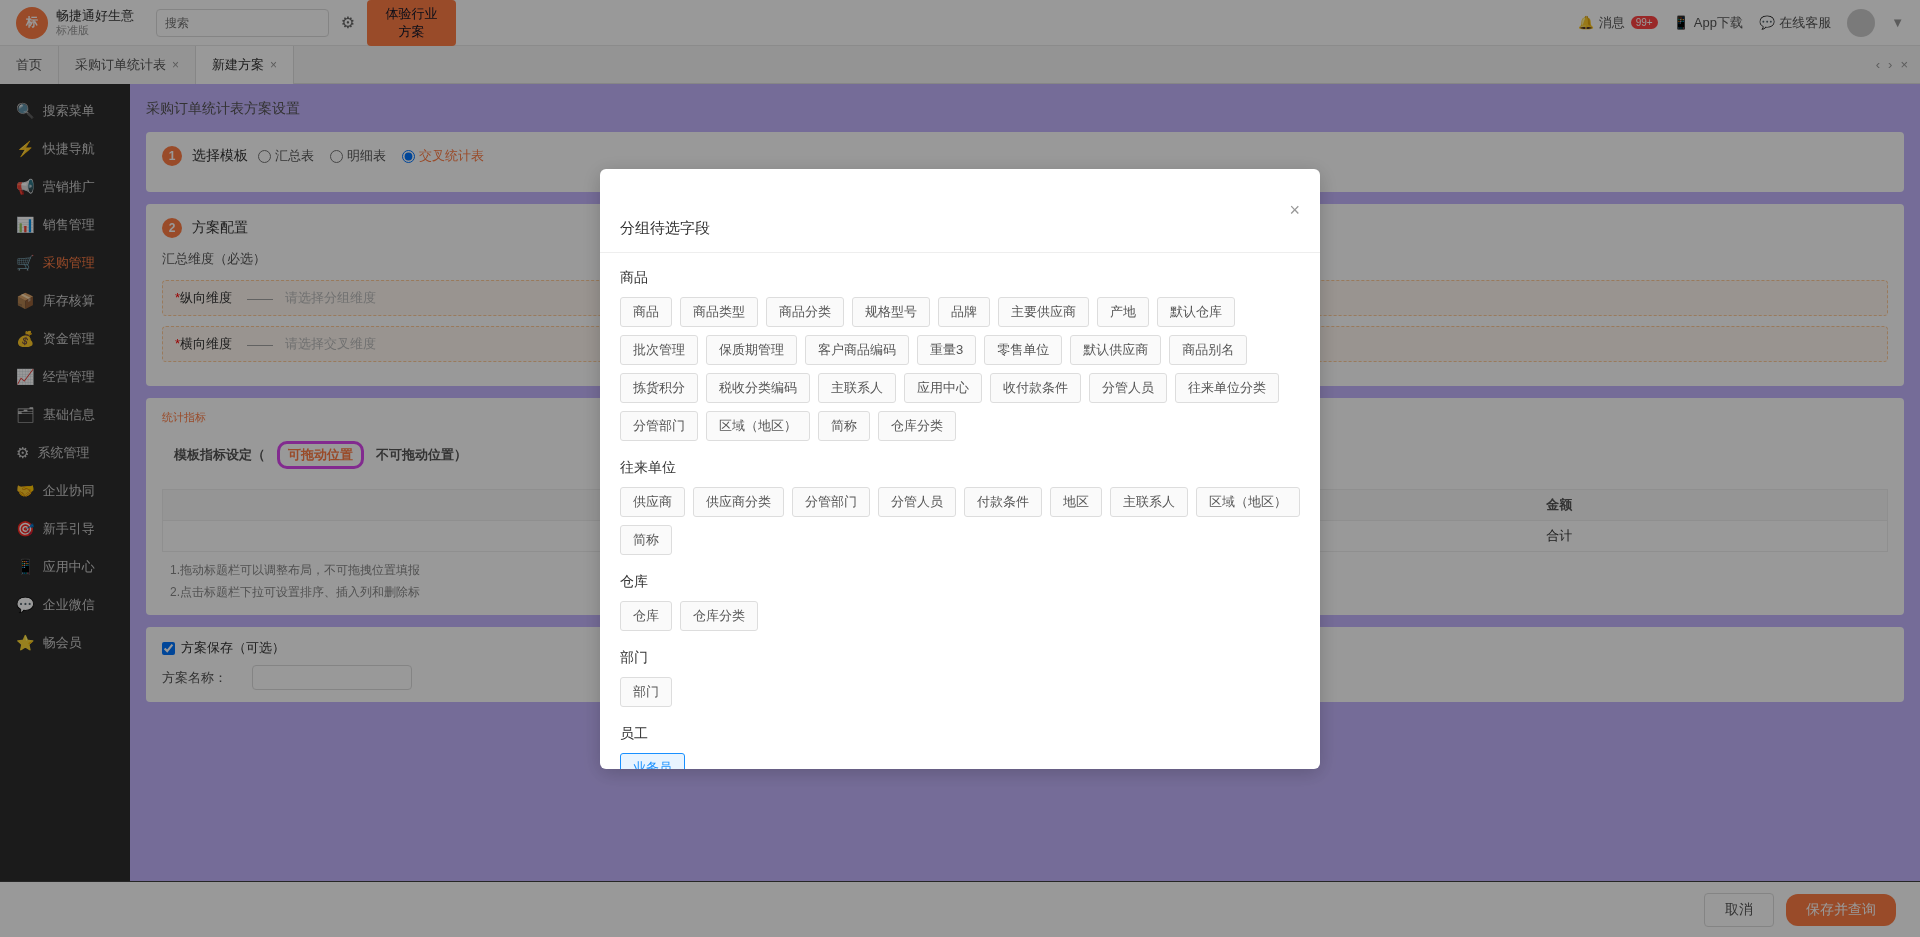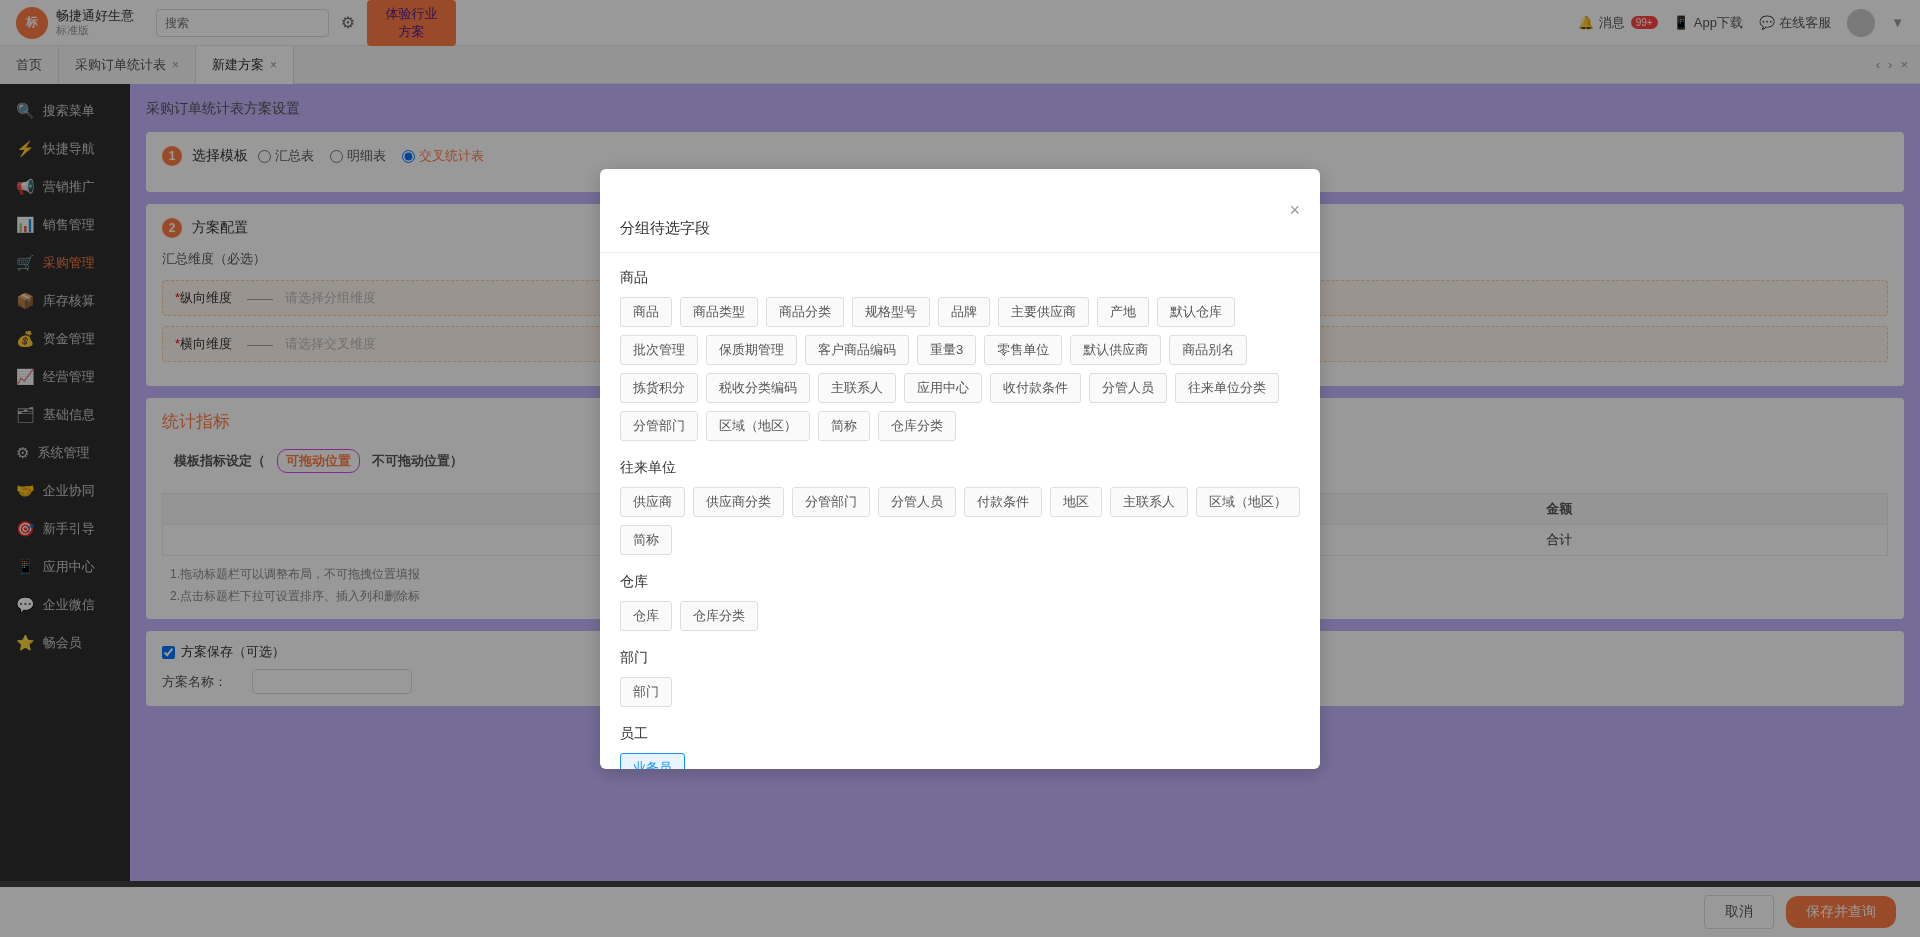--- a/index.html
+++ b/index.html
@@ -47,21 +47,21 @@
       padding: 0 8px;
       font-size: 12px;
     }
     .settings-btn {
       width: 28px; height: 28px;
       background: none; border: none;
       cursor: pointer; color: #666; font-size: 16px;
     }
     .trial-btn {
       background: #ff7d45;
-      color: #4c1d95;
+      color: #0f172a;
       border: none;
       padding: 5px 14px;
       border-radius: 4px;
       cursor: pointer;
       font-size: 13px;
     }
     .header-right {
       margin-left: auto;
       display: flex;
       align-items: center;
@@ -192,39 +192,39 @@
     .dim-label { color: #333; font-size: 13px; font-weight: 500; min-width: 60px; }
     .dim-arrow { color: #999; }
     .dim-placeholder { color: #bbb; font-size: 13px; }
 
     .indicator-section {
       background: #fff;
       border-radius: 4px;
       padding: 12px 16px;
       margin-bottom: 12px;
     }
-    .indicator-title { font-size: 17px; color: #ff7d45; margin-bottom: 8px; }
+    .indicator-title { font-size: 11px; color: #ff7d45; margin-bottom: 8px; }
     .indicator-table { width: 100%; border-collapse: collapse; }
     .indicator-table th, .indicator-table td {
       border: 1px solid #eee;
       padding: 6px 10px;
       text-align: center;
       font-size: 13px;
     }
     .indicator-table th { background: #f9f9f9; color: #555; }
 
     .position-bar {
       display: flex; align-items: center; gap: 12px;
       padding: 8px 12px;
       background: #fff;
       border-radius: 4px;
       margin-bottom: 12px;
       font-size: 13px; color: #555; font-weight: bold;
     }
-    .pos-label { color: #ff7d45; border: 1px solid #d946ef; padding: 2px 8px; border-radius: 10px; }
+    .pos-label { color: #ff7d45; border: 3px solid #d946ef; padding: 2px 8px; border-radius: 10px; }
 
     .tips { font-size: 12px; color: #888; line-height: 1.8; margin-top: 8px; }
     .tips p { padding-left: 8px; }
 
     .save-section {
       background: #fff;
       border-radius: 4px;
       padding: 12px 16px;
     }
     .save-row { display: flex; align-items: center; gap: 10px; }
@@ -236,21 +236,21 @@
       width: 160px;
       font-size: 13px;
     }
 
     
     .bottom-bar {
       position: fixed;
       bottom: 0; left: 0; right: 0;
       height: 56px;
       background: #fff;
-      border-top: 6px solid #404040;
+      border-top: 1px solid #404040;
       display: flex;
       align-items: center;
       justify-content: flex-end;
       padding: 0 24px;
       gap: 12px;
     }
     .cancel-btn {
       background: #fff;
       border: 1px solid #ddd;
       padding: 7px 20px;

